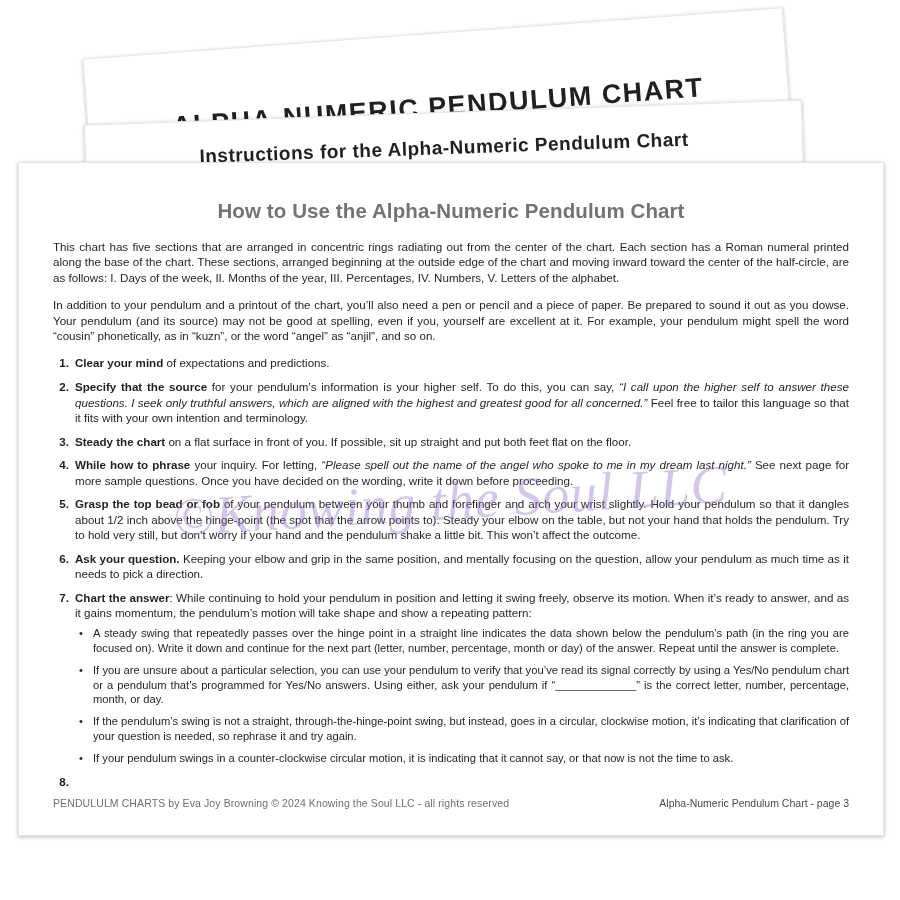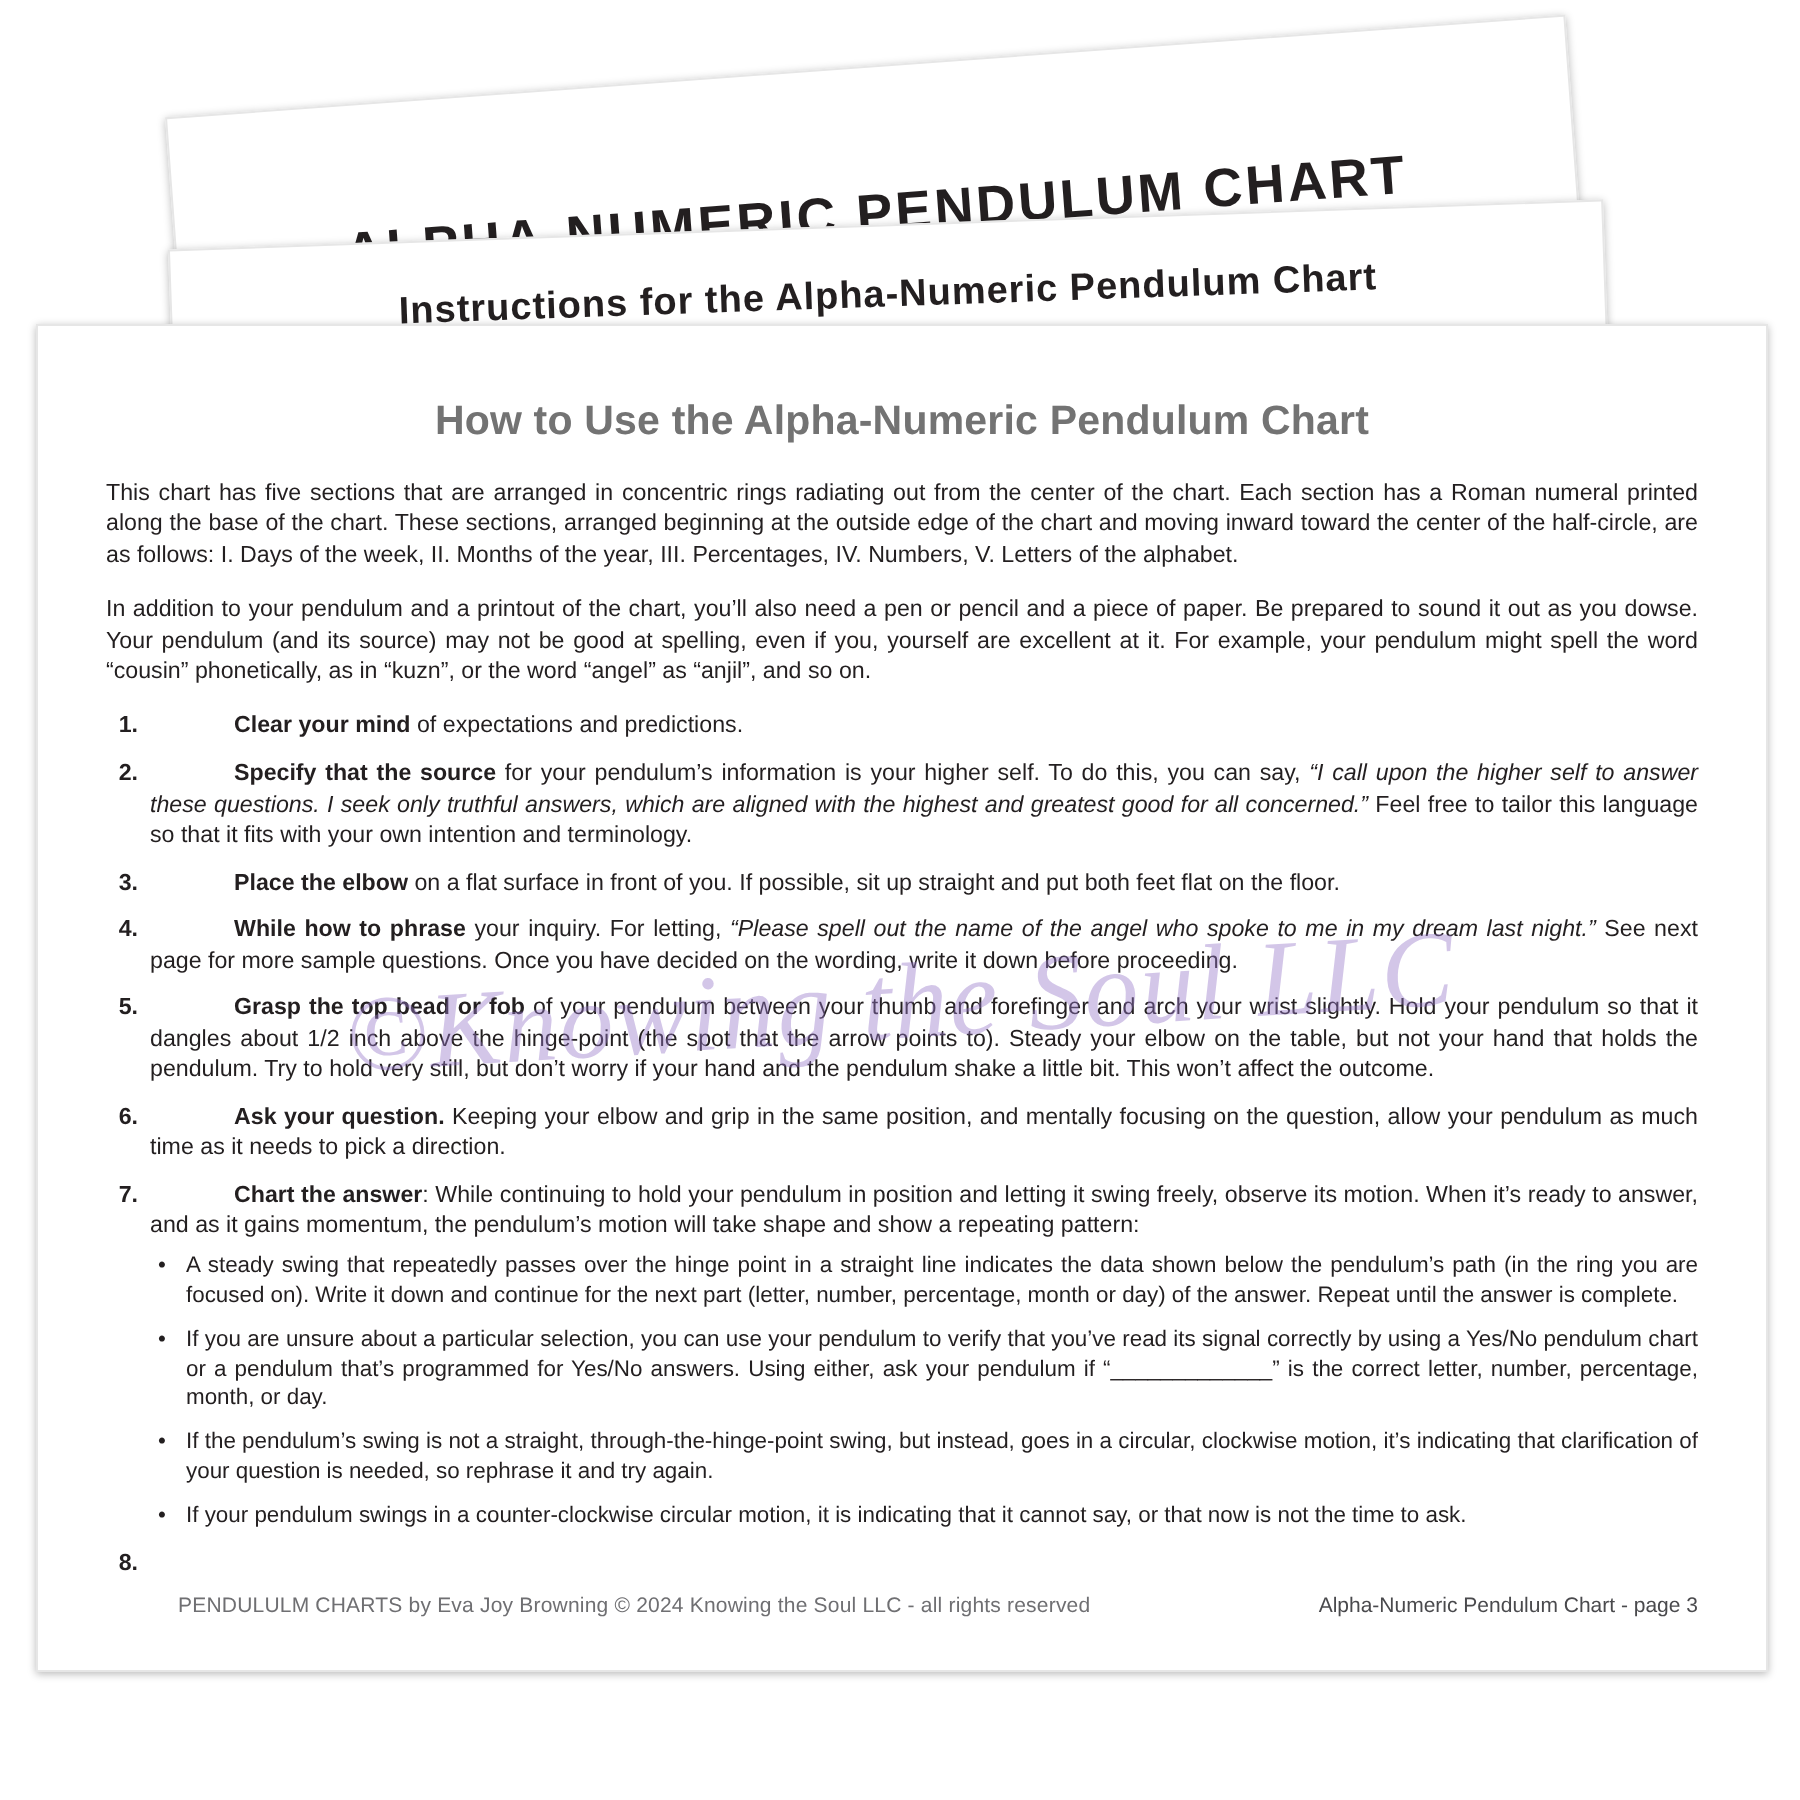--- a/index.html
+++ b/index.html
@@ -112,21 +112,21 @@
     text-align: justify;
     color: #231f20;
   }
   ol.steps > li .num {
     position: absolute;
     left: -22px;
     width: 16px;
     text-align: right;
     font-weight: bold;
   }
-  .b { font-weight: bold; margin-left: 42px; }
+  .b { font-weight: bold; }
   .i { font-style: italic; }
 
   ul.subs {
     margin: 5px 0 0 0;
     padding: 0 0 0 18px;
     list-style: none;
   }
   ul.subs > li {
     position: relative;
     margin: 0 0 7px 0;
@@ -143,21 +143,20 @@
   .footer {
     position: absolute;
     left: 34px;
     right: 34px;
     bottom: 26px;
     display: flex;
     justify-content: space-between;
     align-items: baseline;
     font-size: 10.5px;
     color: #6f6f72;
-    margin-left: 36px;
   }
   .footer .left { letter-spacing: 0.1px; }
   .footer .right { color: #4a4a4d; }
 
   
   #watermark {
     position: absolute;
     left: 0;
     top: 470px;
     width: 900px;
@@ -190,21 +189,21 @@
     <div class="page-inner">
 
       <h1 class="page-title">How to Use the Alpha-Numeric Pendulum Chart</h1>
 
       <p class="para">This chart has five sections that are arranged in concentric rings radiating out from the center of the chart. Each section has a Roman numeral printed along the base of the chart. These sections, arranged beginning at the outside edge of the chart and moving inward toward the center of the half-circle, are as follows: I. Days of the week, II. Months of the year, III. Percentages, IV. Numbers, V. Letters of the alphabet.</p>
       <p class="para">In addition to your pendulum and a printout of the chart, you’ll also need a pen or pencil and a piece of paper. Be prepared to sound it out as you dowse. Your pendulum (and its source) may not be good at spelling, even if you, yourself are excellent at it. For example, your pendulum might spell the word “cousin” phonetically, as in “kuzn”, or the word “angel” as “anjil”, and so on.</p>
 
       <ol class="steps" id="steps-list">
           <li><span class="num">1.</span><span><span class="b">Clear your mind</span><span> of expectations and predictions.</span></span></li>
           <li><span class="num">2.</span><span><span class="b">Specify that the source</span><span> for your pendulum’s information is your higher self. To do this, you can say, </span><span class="i">“I call upon the higher self to answer these questions. I seek only truthful answers, which are aligned with the highest and greatest good for all concerned.”</span><span> Feel free to tailor this language so that it fits with your own intention and terminology.</span></span></li>
-          <li><span class="num">3.</span><span><span class="b">Place the elbow</span><span> on a flat surface in front of you. If possible, sit up straight and put both feet flat on the floor.</span></span></li>
+          <li><span class="num">3.</span><span><span class="b">Steady the chart</span><span> on a flat surface in front of you. If possible, sit up straight and put both feet flat on the floor.</span></span></li>
           <li><span class="num">4.</span><span><span class="b">While how to phrase</span><span> your inquiry. For letting, </span><span class="i">“Please spell out the name of the angel who spoke to me in my dream last night.”</span><span> See next page for more sample questions. Once you have decided on the wording, write it down before proceeding.</span></span></li>
           <li><span class="num">5.</span><span><span class="b">Grasp the top bead or fob</span><span> of your pendulum between your thumb and forefinger and arch your wrist slightly. Hold your pendulum so that it dangles about 1/2 inch above the hinge-point (the spot that the arrow points to). Steady your elbow on the table, but not your hand that holds the pendulum. Try to hold very still, but don’t worry if your hand and the pendulum shake a little bit. This won’t affect the outcome.</span></span></li>
           <li><span class="num">6.</span><span><span class="b">Ask your question.</span><span> Keeping your elbow and grip in the same position, and mentally focusing on the question, allow your pendulum as much time as it needs to pick a direction.</span></span></li>
           <li><span class="num">7.</span><span><span class="b">Chart the answer</span><span>: While continuing to hold your pendulum in position and letting it swing freely, observe its motion. When it’s ready to answer, and as it gains momentum, the pendulum’s motion will take shape and show a repeating pattern:</span></span><ul class="subs">
               <li><span class="bullet">•</span><span>A steady swing that repeatedly passes over the hinge point in a straight line indicates the data shown below the pendulum’s path (in the ring you are focused on). Write it down and continue for the next part (letter, number, percentage, month or day) of the answer. Repeat until the answer is complete.</span></li>
               <li><span class="bullet">•</span><span>If you are unsure about a particular selection, you can use your pendulum to verify that you’ve read its signal correctly by using a Yes/No pendulum chart or a pendulum that’s programmed for Yes/No answers. Using either, ask your pendulum if “_____________” is the correct letter, number, percentage, month, or day.</span></li>
               <li><span class="bullet">•</span><span>If the pendulum’s swing is not a straight, through-the-hinge-point swing, but instead, goes in a circular, clockwise motion, it’s indicating that clarification of your question is needed, so rephrase it and try again.</span></li>
               <li><span class="bullet">•</span><span>If your pendulum swings in a counter-clockwise circular motion, it is indicating that it cannot say, or that now is not the time to ask.</span></li>
             </ul></li>
           <li><span class="num">8.</span></li>

